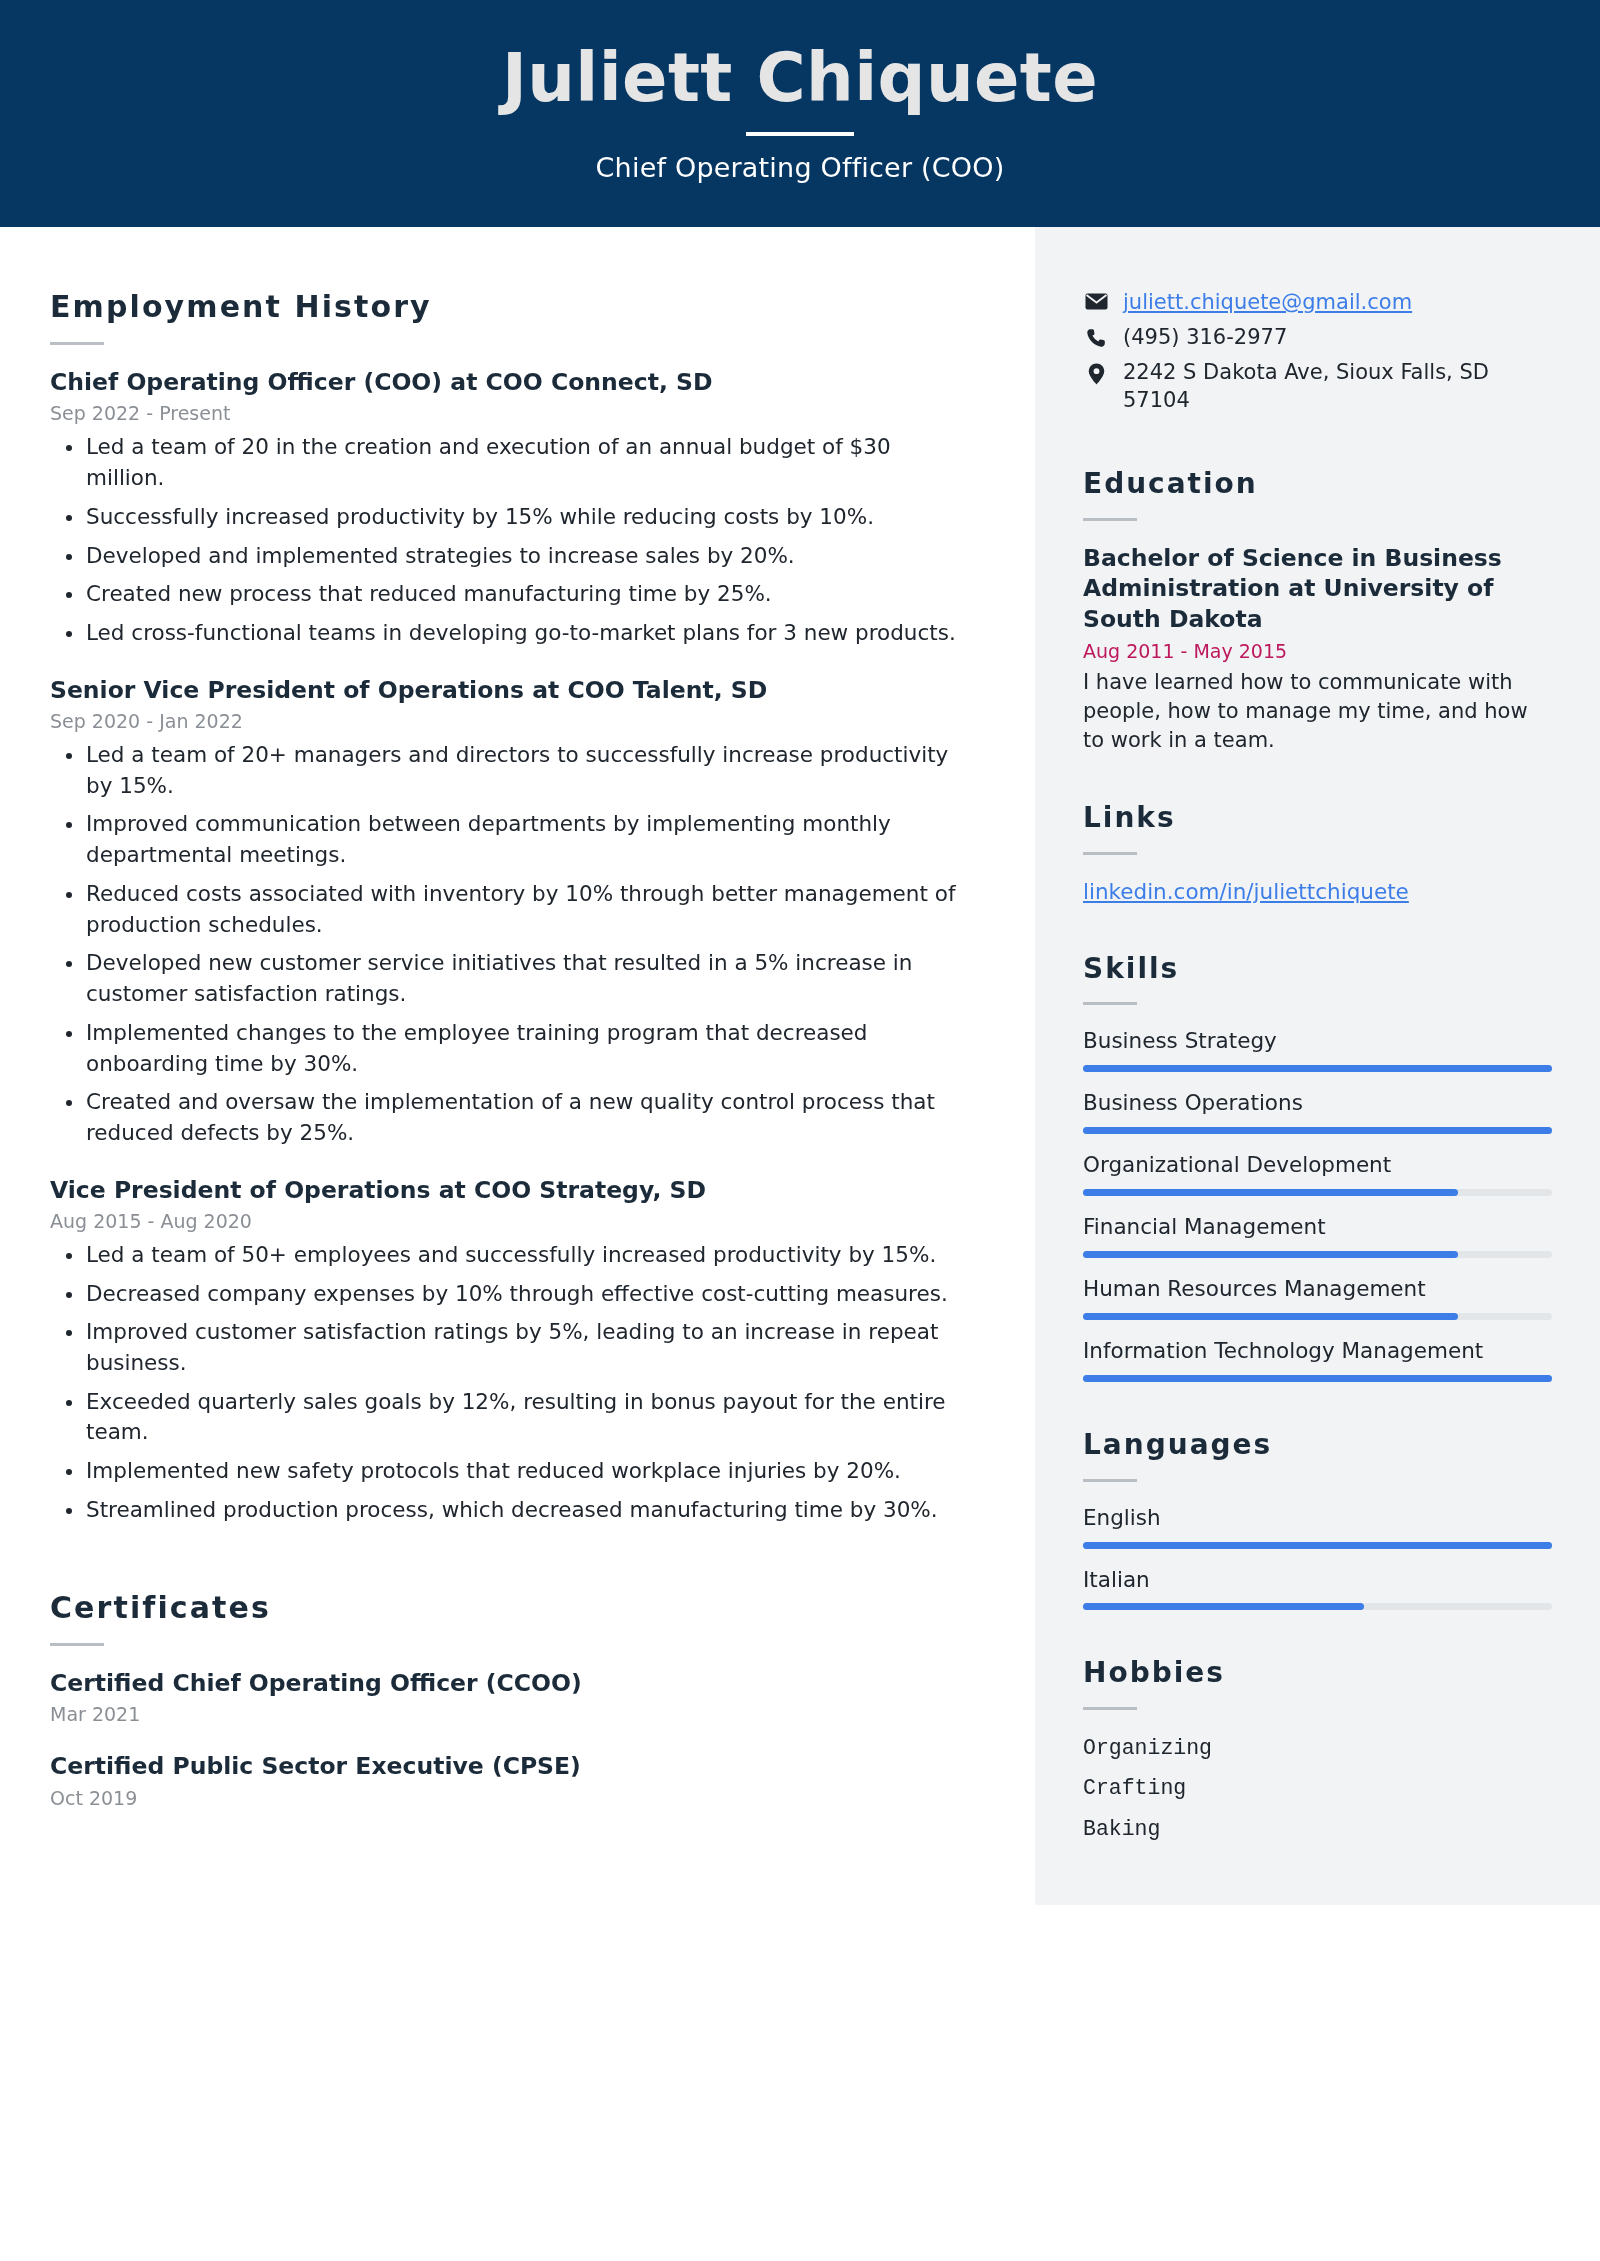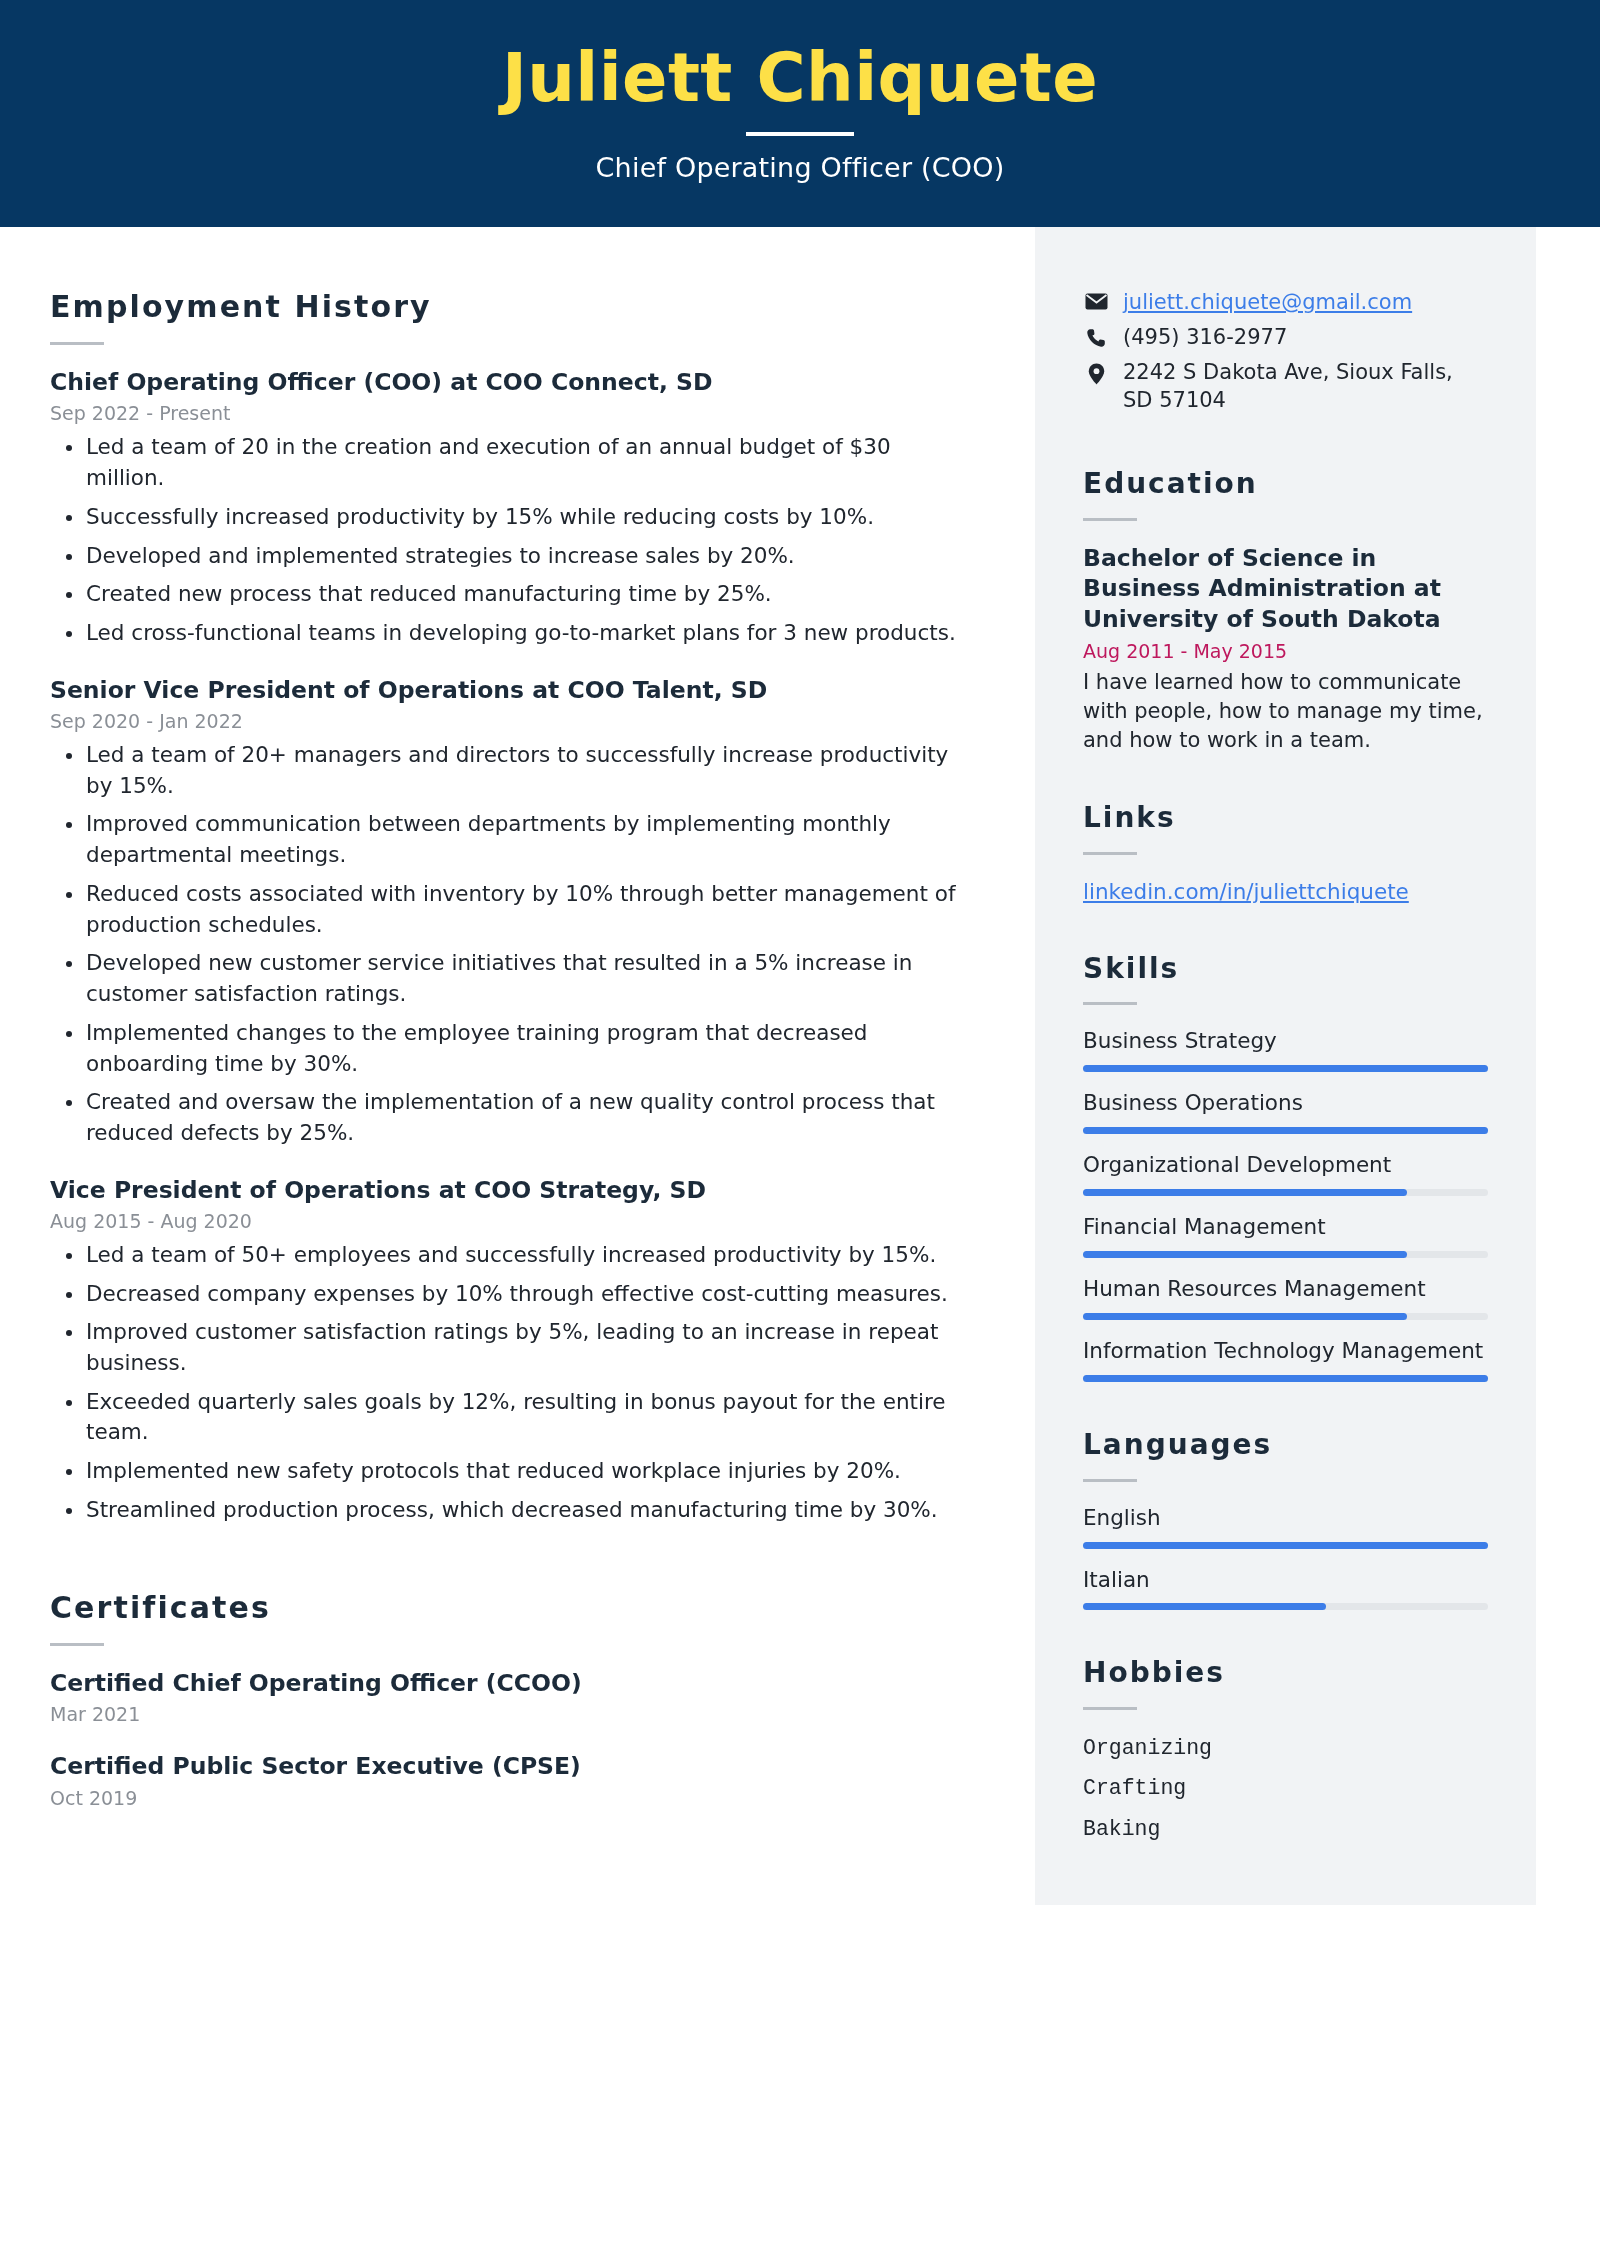--- a/index.html
+++ b/index.html
@@ -18,21 +18,21 @@
     overflow: hidden;
   }
 
   
   .header {
     background: #063763;
     padding: 42px 0 44px 0;
     text-align: center;
   }
   .header-name {
-    color: #fde047;
+    color: #e5e5e5;
     font-size: 67px;
     font-weight: 700;
     letter-spacing: 0.4px;
     line-height: 1.08;
     font-family: "DejaVu Sans", sans-serif;
   }
   .name-divider {
     width: 108px;
     height: 4px;
     background: #ffffff;
@@ -51,21 +51,21 @@
     display: flex;
     align-items: flex-start;
     min-height: 1990px;
   }
   .col-main {
     width: 1035px;
     background: #ffffff;
     padding: 62px 75px 60px 50px;
   }
   .col-side {
-    width: 501px;
+    width: 565px;
     background: #f1f3f5;
     padding: 62px 48px 60px 48px;
   }
 
   
   .section { margin-bottom: 46px; }
   .section:last-child { margin-bottom: 0; }
 
   .sec-head {
     font-size: 30px;

